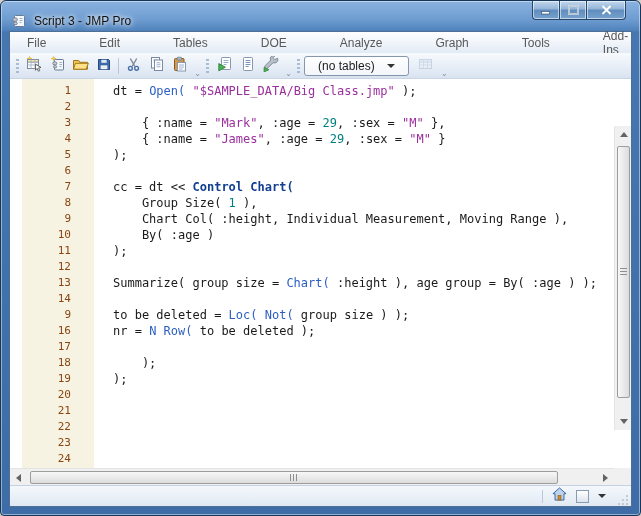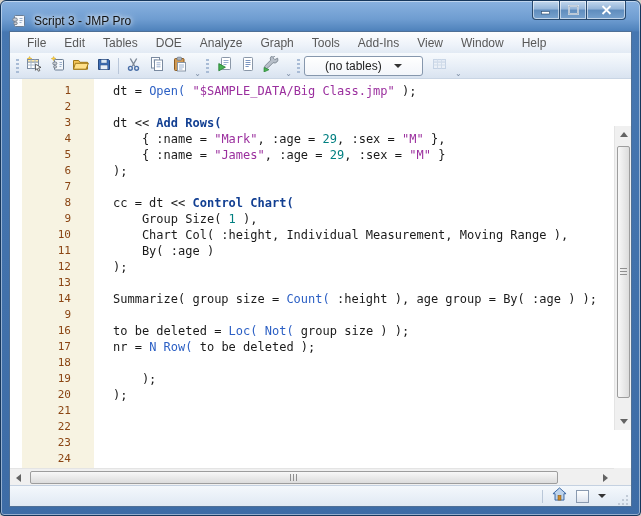--- a/index.html
+++ b/index.html
@@ -23,34 +23,34 @@
     display:flex;align-items:center;justify-content:center;margin-left:-1px;
     box-shadow:inset 0 0 0 1px rgba(255,255,255,.55);
   }
   .win-btn.min{width:28px;border-radius:0 0 0 4px;}
   .win-btn.max{width:28px;}
   .win-btn.cls{width:40px;border-radius:0 0 4px 0;}
   
   .client{position:absolute;left:8px;right:8px;top:30px;bottom:8px;background:#fff;border:1px solid #4f7096;}
   .menubar{position:absolute;top:0;left:0;right:0;height:21px;display:flex;align-items:center;
     background:linear-gradient(180deg,#fefefe,#eef3fa 60%,#e2eaf4);padding-left:8px;
-    font-size:12px;color:#585858;}
+    font-size:12px;color:#585858;gap:35px;}
   .menu-item{padding:3px 9px;cursor:default;}
   
   .toolbar{position:absolute;top:21px;left:0;right:0;height:26px;display:flex;align-items:center;
     background:linear-gradient(180deg,#f7fafd,#e7eef7 55%,#d9e3f0);border-bottom:1px solid #c9d5e4;padding-left:3px;}
   .tb-group{display:flex;align-items:center;height:24px;position:relative;padding:0 12px 0 3px;}
   .tb-handle{width:3px;height:14px;margin-right:4px;
     background:repeating-linear-gradient(to bottom,#a9bcd6 0 2px,transparent 2px 4px);}
   .tb-btn{width:23px;height:22px;display:flex;align-items:center;justify-content:center;border-radius:2px;}
   .tb-sep{width:1px;height:16px;background:#b9c6d9;margin:0 3px;}
   .tb-chevron{position:absolute;right:2px;bottom:1px;font-size:8px;line-height:7px;color:#7d8ea5;}
   .dropdown{height:20px;min-width:82px;background:linear-gradient(#ffffff,#f2f5fa);
     border:1px solid #8697ad;border-radius:3px;display:flex;align-items:center;
-    padding:0 20px;font-size:12px;color:#1c1c1c;margin-right:6px;}
+    padding:0 13px;font-size:12px;color:#1c1c1c;margin-right:6px;}
   .dd-arrow{width:0;height:0;border-left:4px solid transparent;border-right:4px solid transparent;
     border-top:4px solid #333;margin-left:12px;}
   .tb-btn.disabled{opacity:.55;}
   
   .editor{position:absolute;top:47px;left:0;right:0;bottom:38px;background:#fff;overflow:hidden;}
   .gutter{position:absolute;left:12px;top:0;bottom:0;width:72px;background:var(--gutter-bg);
     padding-top:4px;font-family:"DejaVu Sans Mono",monospace;font-size:11px;color:var(--line-number);}
   .gnum{height:16px;line-height:16px;text-align:right;padding-right:23px;}
   .code{position:absolute;left:84px;top:0;right:17px;bottom:0;padding:4px 0 0 19px;
     font-family:"DejaVu Sans Mono",monospace;font-size:12px;}
@@ -266,32 +266,31 @@
           <div class="gnum">19</div>
           <div class="gnum">20</div>
           <div class="gnum">21</div>
           <div class="gnum">22</div>
           <div class="gnum">23</div>
           <div class="gnum">24</div>
         </div>
       <div class="code" id="code">
           <div class="code-line"><span class="tk-d">dt = </span><span class="tk-f">Open(</span><span class="tk-d"> </span><span class="tk-s">"$SAMPLE_DATA/Big Class.jmp"</span><span class="tk-d"> );</span></div>
           <div class="code-line"></div>
-          <div class="code-line"><span class="tk-d">dt &lt;&lt; </span><span class="tk-m">Add Rows(</span></div>
           <div class="code-line"><span class="tk-d">    { :name = </span><span class="tk-s">"Mark"</span><span class="tk-d">, :age = </span><span class="tk-n">29</span><span class="tk-d">, :sex = </span><span class="tk-s">"M"</span><span class="tk-d"> },</span></div>
           <div class="code-line"><span class="tk-d">    { :name = </span><span class="tk-s">"James"</span><span class="tk-d">, :age = </span><span class="tk-n">29</span><span class="tk-d">, :sex = </span><span class="tk-s">"M"</span><span class="tk-d"> }</span></div>
           <div class="code-line"><span class="tk-d">);</span></div>
           <div class="code-line"></div>
           <div class="code-line"><span class="tk-d">cc = dt &lt;&lt; </span><span class="tk-m">Control Chart(</span></div>
           <div class="code-line"><span class="tk-d">    Group Size( </span><span class="tk-n">1</span><span class="tk-d"> ),</span></div>
           <div class="code-line"><span class="tk-d">    Chart Col( :height, Individual Measurement, Moving Range ),</span></div>
           <div class="code-line"><span class="tk-d">    By( :age )</span></div>
           <div class="code-line"><span class="tk-d">);</span></div>
           <div class="code-line"></div>
-          <div class="code-line"><span class="tk-d">Summarize( group size = </span><span class="tk-f">Count(</span><span class="tk-d"> :height ), age group = By( :age ) );</span></div>
+          <div class="code-line"><span class="tk-d">Summarize( group size = </span><span class="tk-f">Chart(</span><span class="tk-d"> :height ), age group = By( :age ) );</span></div>
           <div class="code-line"></div>
           <div class="code-line"><span class="tk-d">to be deleted = </span><span class="tk-f">Loc(</span><span class="tk-d"> </span><span class="tk-f">Not(</span><span class="tk-d"> group size ) );</span></div>
           <div class="code-line"><span class="tk-d">nr = </span><span class="tk-f">N Row(</span><span class="tk-d"> to be deleted );</span></div>
           <div class="code-line"></div>
           <div class="code-line"><span class="tk-d">    );</span></div>
           <div class="code-line"><span class="tk-d">);</span></div>
         </div>
       <div class="vscroll">
         <div class="sb-btn" style="top:0;">
             <span class="arr up"></span>

